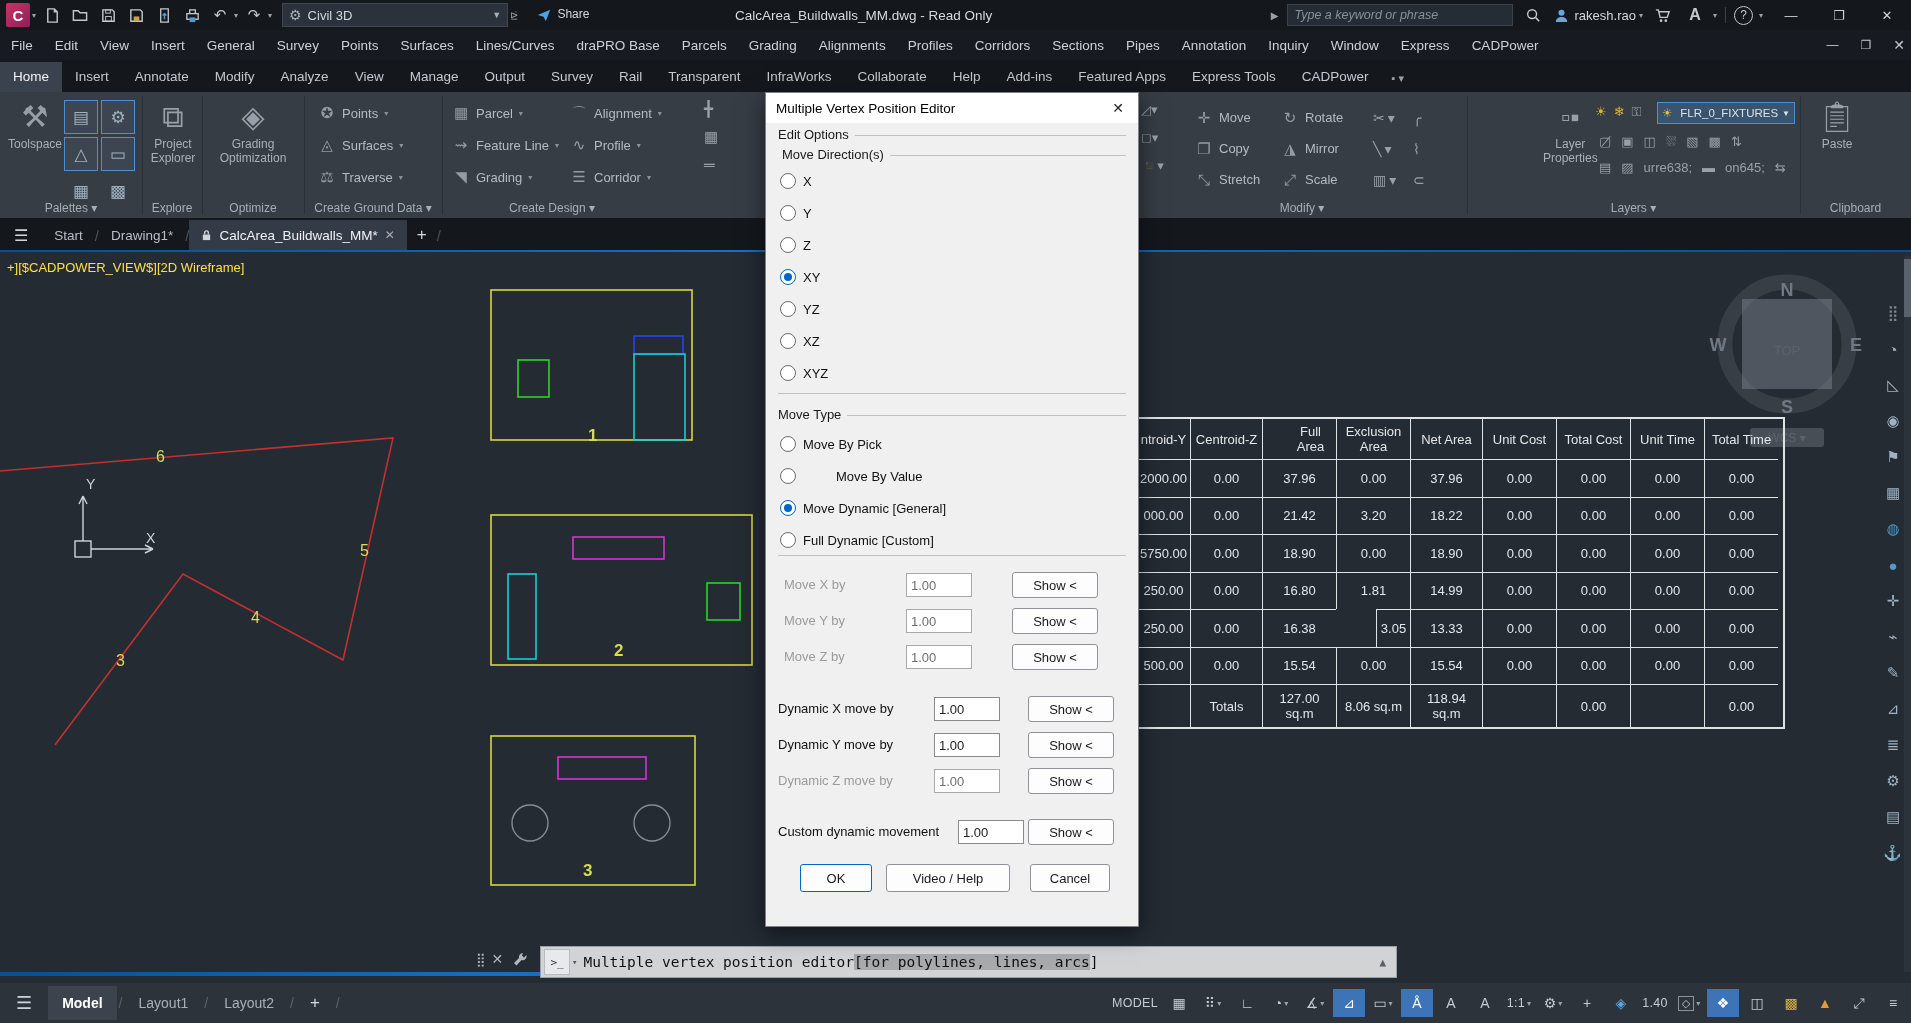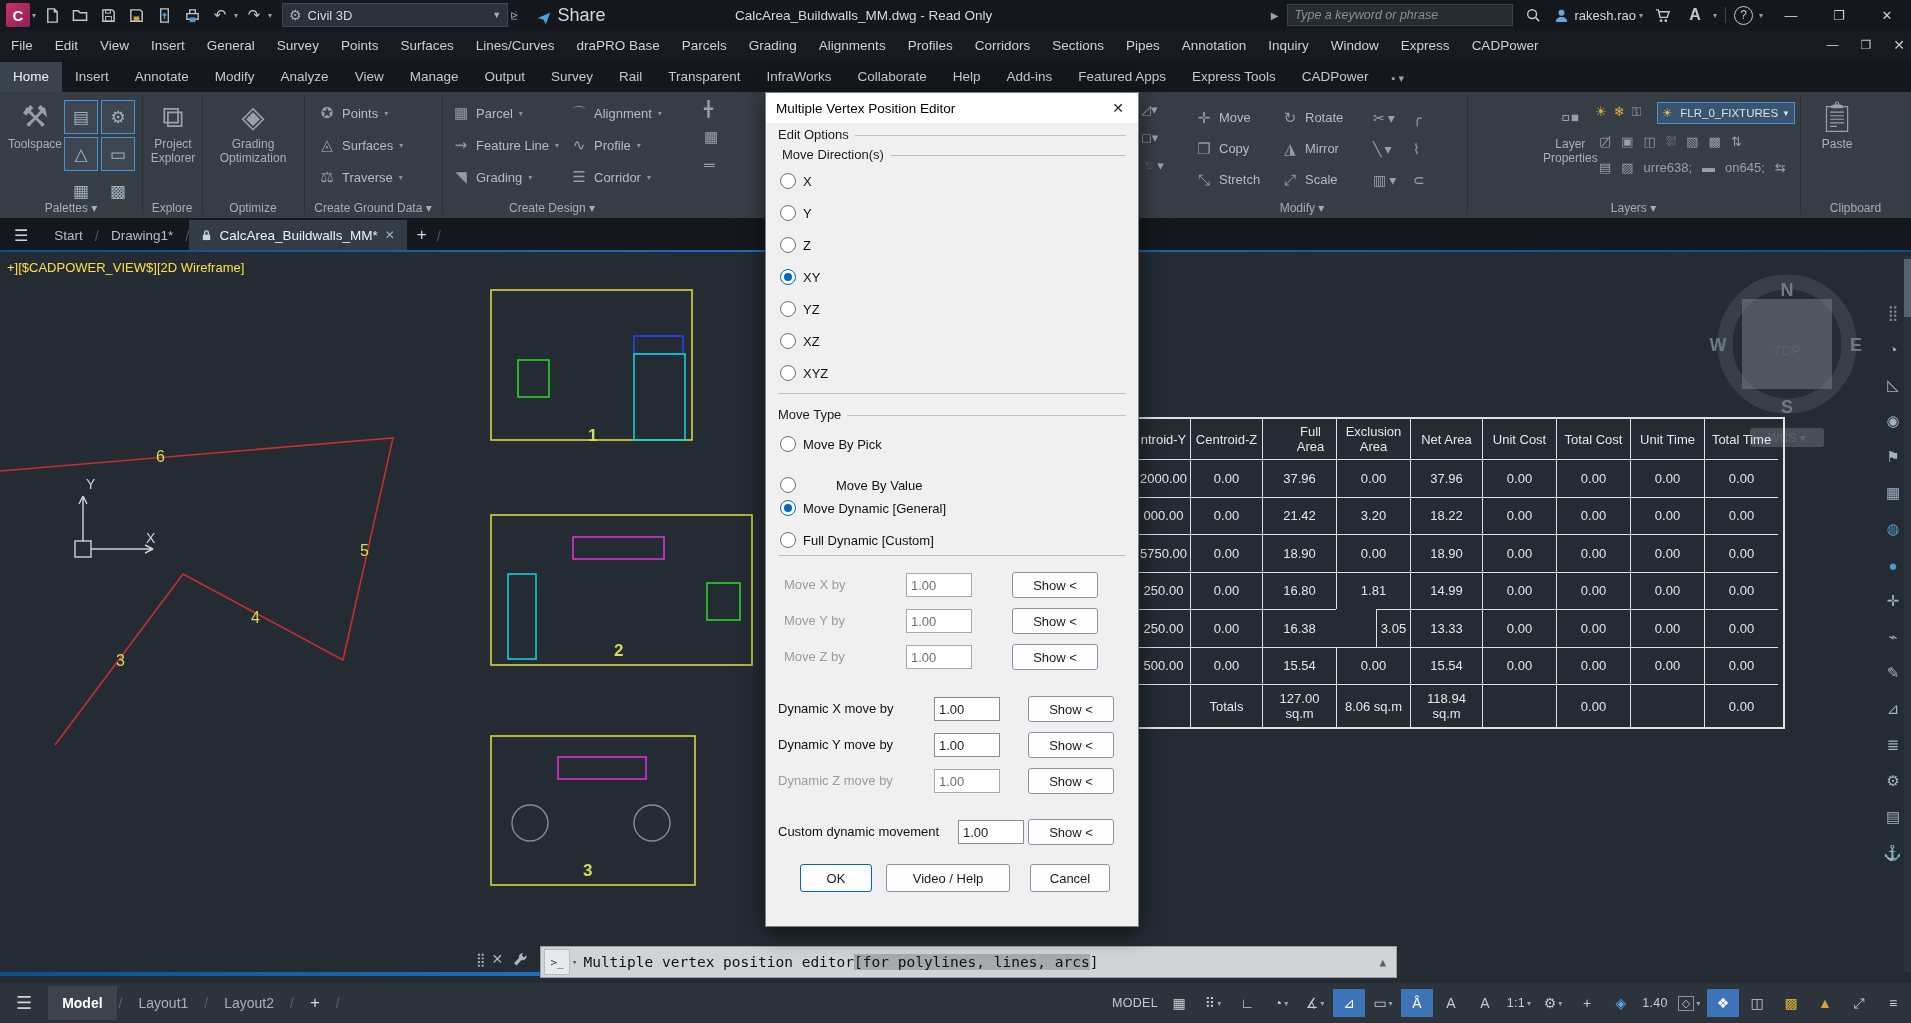--- a/index.html
+++ b/index.html
@@ -10,21 +10,21 @@
   .titlebar{position:absolute;left:0;top:0;width:1911px;height:30px;background:#14181d;color:#c9ced4;}
   .tb-left{position:absolute;left:6px;top:0;height:30px;display:flex;align-items:center;gap:4px;}
   .applogo{width:24px;height:24px;background:linear-gradient(135deg,#c73363,#8f1f5c);color:#fff;
            font-weight:bold;font-size:15px;display:flex;align-items:center;justify-content:center;border-radius:2px;}
   .qat-ic{width:24px;height:24px;display:flex;align-items:center;justify-content:center;color:#c2c8ce;font-size:15px;}
   .qat-ic svg{display:block}
   .chev{font-size:8px;color:#9aa1a9;margin-left:-2px;}
   .wsbox{display:flex;align-items:center;gap:6px;height:22px;background:#2b323b;border:1px solid #3e464f;
          padding:0 6px;margin-left:6px;font-size:13px;color:#d3d8dd;width:212px;}
   .wsbox .gear{color:#aab1b9;font-size:14px;}
-  .share{display:flex;align-items:flex-end;gap:5px;margin-left:14px;font-size:18px;color:#d3d8dd;}
+  .share{display:flex;align-items:flex-start;gap:5px;margin-left:14px;font-size:12px;color:#d3d8dd;}
   .tb-title{position:absolute;left:735px;top:0;height:30px;display:flex;align-items:center;font-size:13.5px;color:#d5dae0;}
   .tb-right{position:absolute;right:0;top:0;height:30px;display:flex;align-items:center;gap:8px;padding-right:4px;}
   .searchbox{width:210px;height:20px;background:#262c34;border:1px solid #3a424b;color:#8a9099;
              font-style:italic;font-size:12.5px;display:flex;align-items:center;padding:0 7px;}
   .tb-user{display:flex;align-items:center;gap:5px;font-size:13px;color:#d3d8dd;}
   .winbtn{width:40px;height:30px;display:flex;align-items:center;justify-content:center;color:#cdd2d8;font-size:13px;}
   .vdiv{width:1px;height:16px;background:#3a424b;}
   
   .menubar{position:absolute;left:0;top:30px;width:1911px;height:30px;background:#171b21;display:flex;
            align-items:center;color:#ccd1d7;font-size:13.5px;}
@@ -815,21 +815,21 @@
       </div>
     <div class="dlg-hr" style="top:300px"></div>
     <div class="grouphead" style="top:314px">
         <span>Move Type</span>
       </div>
     <div id="typeRadios">
         <div class="rrow" style="top: 341px;">
           <span class="radio"></span>
           <span>Move By Pick</span>
         </div>
-        <div class="rrow" style="top: 382px; gap: 40px;">
+        <div class="rrow" style="top: 373px; gap: 40px;">
           <span class="radio"></span>
           <span>Move By Value</span>
         </div>
         <div class="rrow" style="top: 405px;">
           <span class="radio sel"></span>
           <span>Move Dynamic [General]</span>
         </div>
         <div class="rrow" style="top: 437px;">
           <span class="radio"></span>
           <span>Full Dynamic [Custom]</span>

